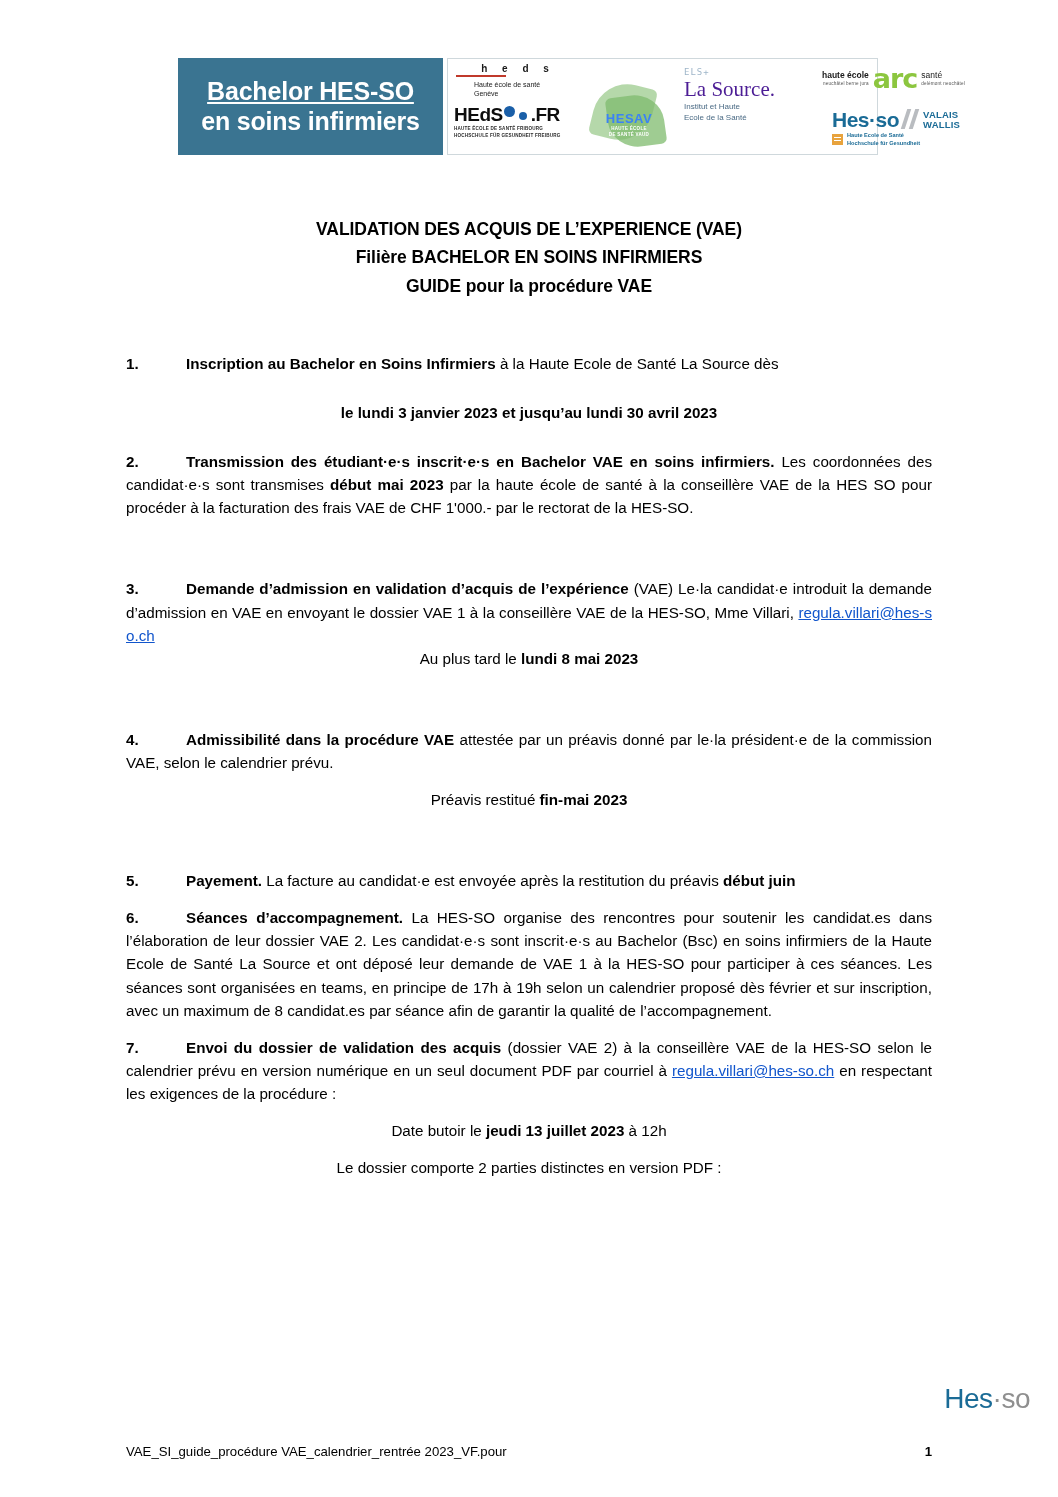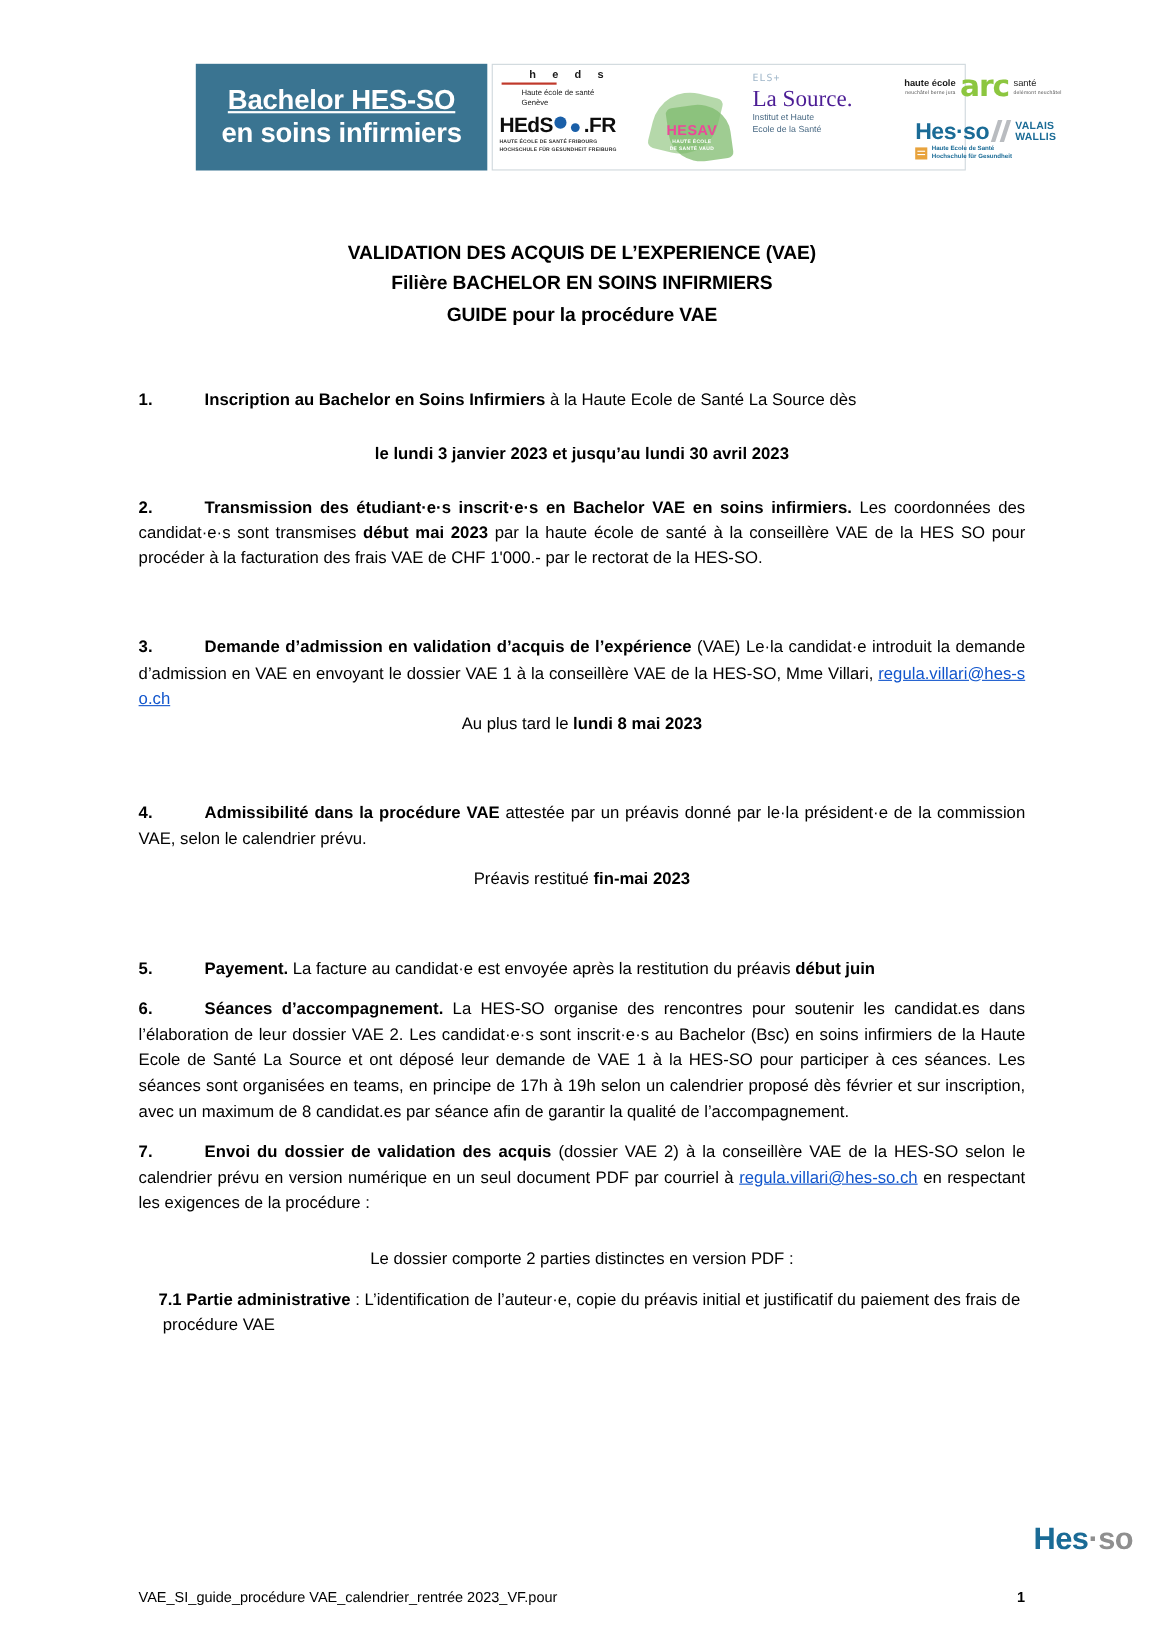--- a/index.html
+++ b/index.html
@@ -156,21 +156,21 @@
   }
   .hesav-text {
     position: absolute;
     left: 4px; top: 30px;
     width: 78px;
     text-align: center;
   }
   .hesav-text .hv-main {
     font-size: 13px;
     font-weight: bold;
-    color: #ec4899;
+    color: #3b82f6;
     letter-spacing: .5px;
   }
   .hesav-text .hv-sub {
     font-size: 4.5px;
     font-weight: bold;
     color: #ffffff;
     line-height: 1.4;
     letter-spacing: .3px;
   }
 
@@ -336,21 +336,21 @@
     padding-left: 22px;
     text-align: left;
   }
 
   
   .footer-logo {
     position: absolute;
     right: 28px;
     top: 1385px;
     font-size: 28px;
-    font-weight: bold;
+    font-weight: normal;
     color: #1a6b96;
     letter-spacing: -.5px;
     line-height: 1;
   }
   .footer-logo .so { color: #8f8f8f; }
   .footer-logo .dot { color: #8f8f8f; }
 
   .footer-bar {
     position: absolute;
     left: 126px;
@@ -505,28 +505,28 @@
     <p class="para">
       <span class="num">6.</span><b>Séances d’accompagnement.</b><span> La HES-SO organise des rencontres pour soutenir les candidat.es dans l’élaboration de leur dossier VAE 2. Les candidat·e·s sont inscrit·e·s au Bachelor (Bsc) en soins infirmiers de la Haute Ecole de Santé La Source et ont déposé leur demande de VAE 1 à la HES-SO pour participer à ces séances. Les séances sont organisées en teams, en principe de 17h à 19h selon un calendrier proposé dès février et sur inscription, avec un maximum de 8 candidat.es par séance afin de garantir la qualité de l’accompagnement.</span>
     </p>
 
     <div class="spacer-sm"></div>
 
     <p class="para">
       <span class="num">7.</span><b>Envoi du dossier de validation des acquis</b><span> (dossier VAE 2) à la conseillère VAE de la HES-SO selon le calendrier prévu en version numérique en un seul document PDF par courriel à </span><a class="maillink" href="#">regula.villari@hes-so.ch</a><span> en respectant les exigences de la procédure :</span>
     </p>
     <div class="spacer-sm"></div>
+    <p class="centered">
+      <span>Date butoir le </span><b>jeudi 13 juillet 2023</b><span> à 12h</span>
+    </p>
     <div class="spacer-sm"></div>
     <p style="text-align:center">Le dossier comporte 2 parties distinctes en version PDF :</p>
 
     <div class="spacer-sm"></div>
 
-    <p class="sub-item">
-      <b>7.1</b>&nbsp;<b>Partie administrative</b><span> : L’identification de l’auteur·e, copie du préavis initial et justificatif du paiement des frais de procédure VAE</span>
-    </p>
 
   </div>
 
   <div class="footer-logo">
     <span>Hes</span><span class="dot">·</span><span class="so">so</span>
   </div>
 
   <div class="footer-bar">
     <span>VAE_SI_guide_procédure VAE_calendrier_rentrée 2023_VF.pour</span>
     <span class="footer-page">1</span>

